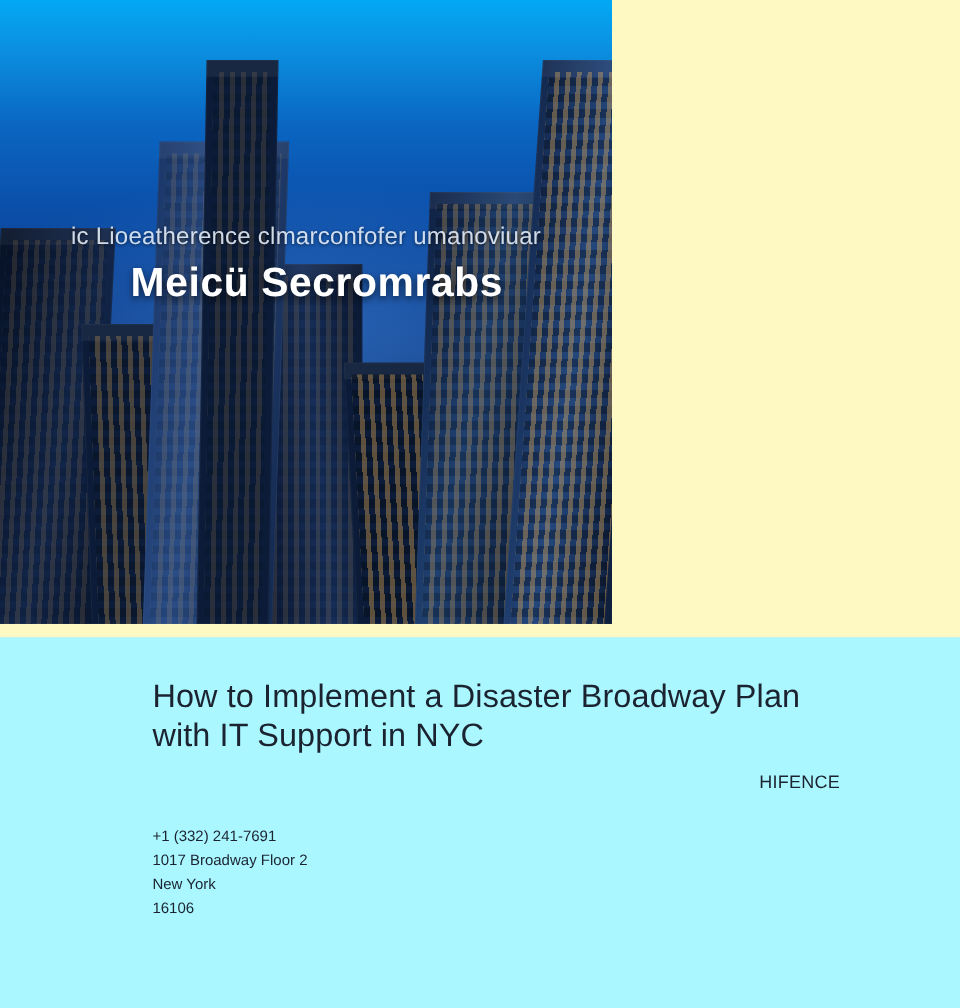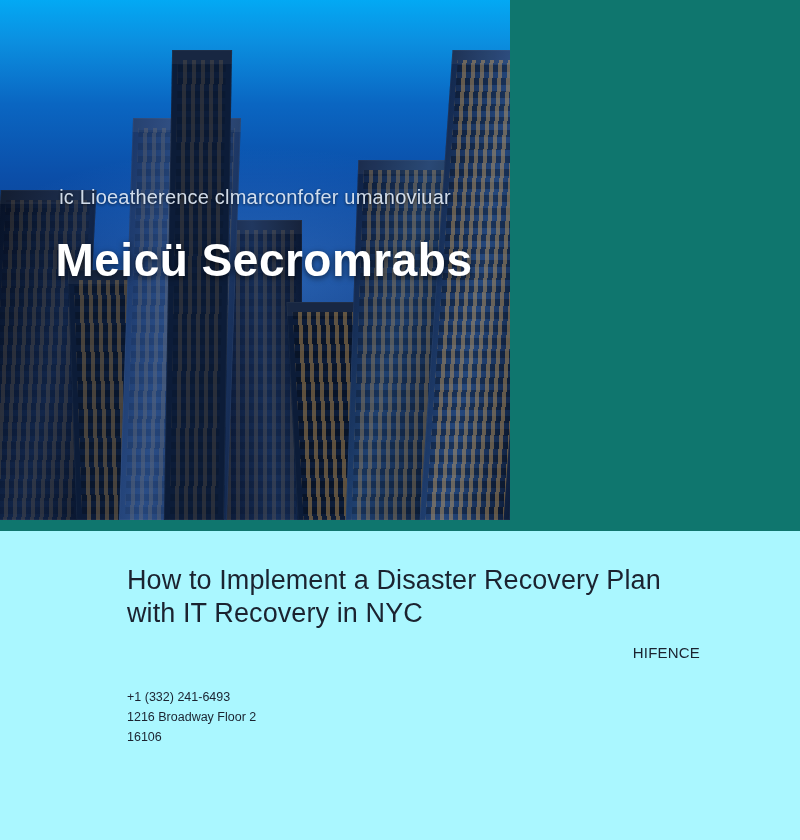--- a/index.html
+++ b/index.html
@@ -10,21 +10,21 @@
     width: 800px;
     height: 840px;
     background: #000000;
     font-family: "Liberation Sans", sans-serif;
     overflow: hidden;
   }
   .page {
     position: relative;
     width: 800px;
     height: 840px;
-    background: #0f766e;
+    background: #fef9c3;
   }
 
   
   .hero {
     position: absolute;
     left: 0;
     top: 0;
     width: 510px;
     height: 520px;
     overflow: hidden;
@@ -126,23 +126,23 @@
   }
   .overlay-sub {
     color: #dfe9f5;
     font-size: 20px;
     letter-spacing: 0.2px;
     text-shadow: 0 1px 3px rgba(0,0,0,0.65);
     white-space: nowrap;
     opacity: 0.92;
   }
   .overlay-title {
-    margin-top: 24px;
+    margin-top: 8px;
     color: #ffffff;
-    font-size: 46px;
+    font-size: 34px;
     font-weight: 700;
     letter-spacing: 0.5px;
     text-shadow: 0 2px 6px rgba(0,0,0,0.6);
     white-space: nowrap;
     padding-left: 18px;
   }
 
   
   .info {
     position: absolute;
@@ -228,23 +228,24 @@
       </div>
 
     <div class="hero-overlay">
       <div class="overlay-sub">ic Lioeatherence clmarconfofer umanoviuar</div>
       <div class="overlay-title">Meicü Secromrabs</div>
     </div>
   </div>
 
   <div class="info">
     <div class="info-inner">
-      <h1 class="doc-title">How to Implement a Disaster Recovery Plan with IT Recovery in NYC</h1>
+      <h1 class="doc-title">How to Implement a Disaster Broadway Plan with IT Support in NYC</h1>
       <div class="brand">HIFENCE</div>
       <div class="contact">
-        <div>+1 (332) 241-6493</div>
-        <div>1216 Broadway Floor 2</div>
+        <div>+1 (332) 241-7691</div>
+        <div>1017 Broadway Floor 2</div>
+        <div>New York</div>
         <div>16106</div>
       </div>
     </div>
   </div>
 
 </div>
 
 </body></html>

